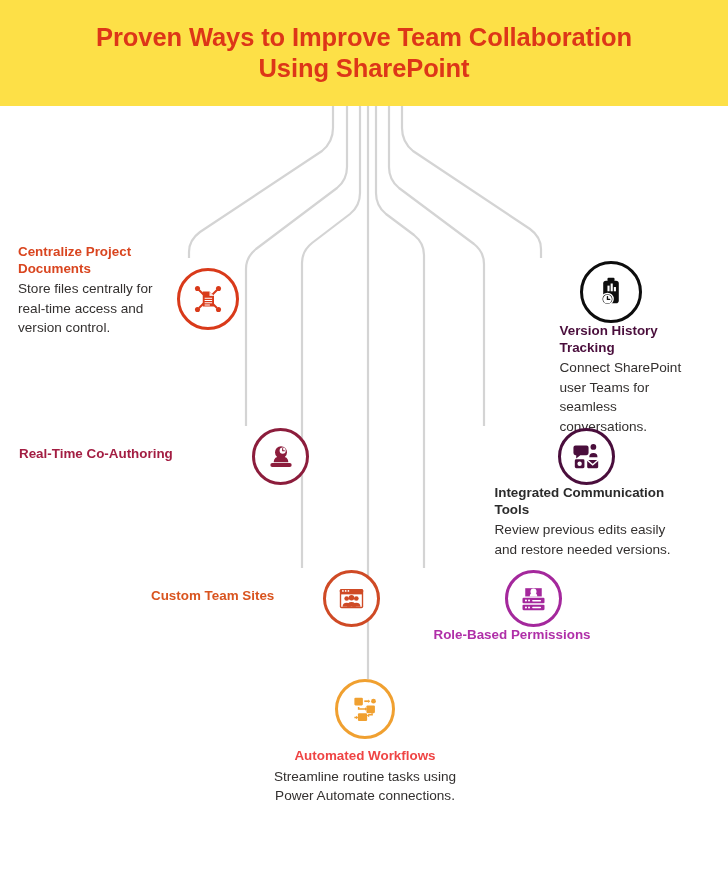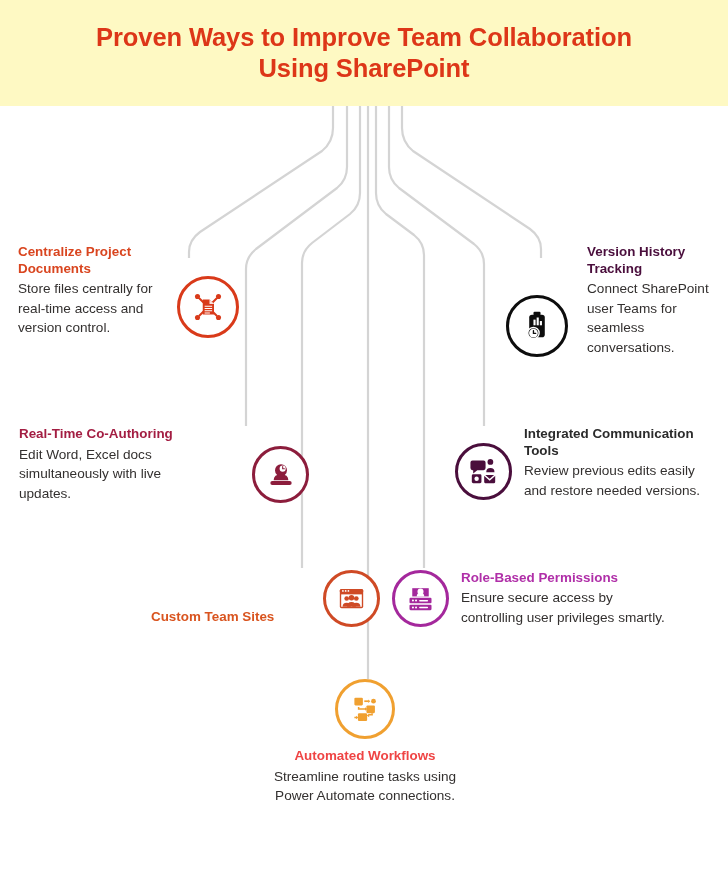--- a/index.html
+++ b/index.html
@@ -21,21 +21,21 @@
     background: #ffffff;
   }
 
   
   .header {
     position: absolute;
     left: 0;
     top: 0;
     width: 728px;
     height: 106px;
-    background: #fef9c3;
+    background: #fde047;
     box-sizing: border-box;
     display: flex;
     flex-direction: column;
     align-items: center;
     justify-content: center;
   }
   .header-title {
     color: #dd3618;
     font-size: 25.5px;
     font-weight: bold;
@@ -52,24 +52,24 @@
     top: 0;
     width: 728px;
     height: 871px;
     pointer-events: none;
   }
 
   
   .node {
     position: absolute;
     display: flex;
-    align-items: flex-end;
+    align-items: center;
   }
   .node-left  { flex-direction: row; }      
-  .node-right { flex-direction: row; }      
+  .node-right { flex-direction: column; }      
 
   .circle {
     flex: 0 0 auto;
     border-radius: 50%;
     background: #ffffff;
     box-sizing: border-box;
     display: flex;
     align-items: center;
     justify-content: center;
   }
@@ -199,21 +199,20 @@
     </div>
     <div class="txt">
       <div class="node-title" style="color:#4a0e3c">Version History Tracking</div>
       <div class="node-desc">Connect SharePoint user Teams for seamless conversations.</div>
     </div>
   </div>
 
   <div class="node node-left" id="node-2">
     <div class="txt">
       <div class="node-title" style="color:#a31d42">Real-Time Co-Authoring</div>
-      <div class="node-desc">Edit Word, Excel docs simultaneously with live updates.</div>
     </div>
     <div class="circle">
       <svg class="icon-svg" width="32" height="32" viewBox="0 0 48 48" fill="#8c1d3c">
         <circle cx="24" cy="17" r="9"></circle>
         <circle cx="26.5" cy="14.5" r="4.6" fill="#ffffff"></circle>
         <path d="M26.5 11.3 v3.3 h2.6" stroke="#8c1d3c" stroke-width="1.6" fill="none" stroke-linecap="round"></path>
         <path d="M13 32 q0-9 11-9 q11 0 11 9 z"></path>
         <rect x="8" y="33" width="32" height="6" rx="3"></rect>
       </svg>
     </div>
@@ -276,21 +275,20 @@
             <circle cx="17.5" cy="27" r="1.5"></circle>
           <rect x="22" y="26" width="13" height="2.2" rx="1"></rect>
           <circle cx="13" cy="37" r="1.5"></circle>
             <circle cx="17.5" cy="37" r="1.5"></circle>
           <rect x="22" y="36" width="13" height="2.2" rx="1"></rect>
         </g>
       </svg>
     </div>
     <div class="txt">
       <div class="node-title" style="color:#b02fa8">Role-Based Permissions</div>
-      <div class="node-desc">Ensure secure access by controlling user privileges smartly.</div>
     </div>
   </div>
 
   <div class="node-center" id="node-6">
     <div class="circle">
       <svg class="icon-svg" width="34" height="34" viewBox="0 0 48 48" fill="#f0a030">
         <rect x="9" y="8" width="12" height="11" rx="1.6"></rect>
         <rect x="26" y="19" width="12" height="11" rx="1.6"></rect>
         <rect x="14" y="30" width="13" height="11" rx="1.6"></rect>
         <circle cx="36" cy="13" r="3.4"></circle>

